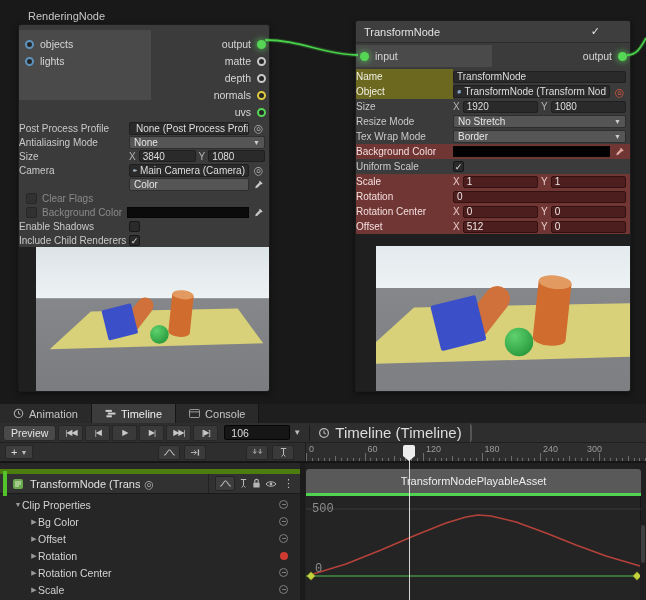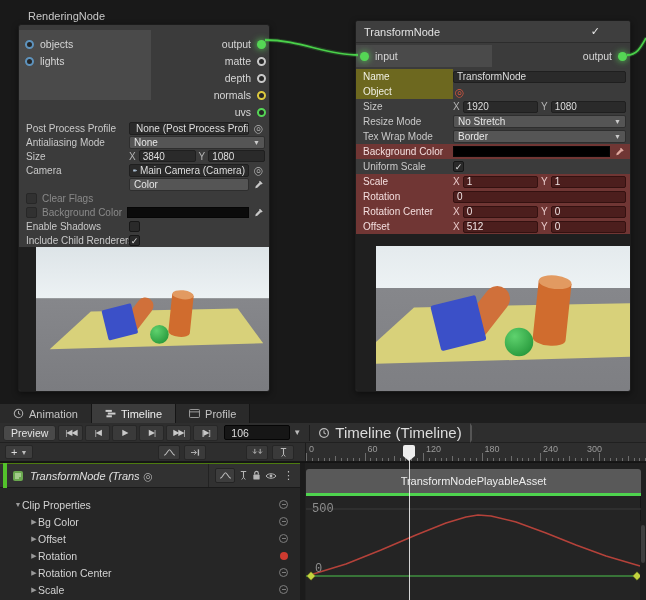--- a/index.html
+++ b/index.html
@@ -21,21 +21,21 @@
   .iport { left:6px; } .oport { right:3px; }
   .plabel { font-size:10.5px; color:#d6d6d6; }
   .port { width:9px; height:9px; border-radius:50%; flex:none; }
   .port.ring { border:2px solid var(--c); background:#262626; }
   .port.fill { background:var(--c); box-shadow:0 0 6px 1px rgba(90,225,90,.6); }
   .c-blue { --c:#5e93bd; } .c-green { --c:#55d655; } .c-white { --c:#c9c9c9; } .c-yellow { --c:#ddc93e; }
 
   
   .props .row { display:flex; align-items:center; height:14px; }
   .tnode .props .row { height:15px; }
-  .lbl { flex:none; padding-left:7px; color:#c9c9c9; overflow:hidden; white-space:nowrap; }
+  .lbl { flex:none; color:#c9c9c9; overflow:hidden; white-space:nowrap; }
   .rnode .lbl { width:110px; } .tnode .lbl { width:97px; }
   .lbl.dim { color:#8a8a8a; }
   .lbl.olive { background:#6d681f; color:#f0f0e4; height:100%; line-height:15px; }
   .row.red { background:#703634; } .row.red .lbl { color:#f3dede; }
   .val { flex:1; display:flex; align-items:center; gap:3px; padding-right:4px; min-width:0; }
   .fld { height:12px; background:#2a2a2a; border:1px solid #1f1f1f; border-radius:2px; color:#ddd;
          display:flex; align-items:center; padding:0 3px; flex:1; min-width:0; overflow:hidden; white-space:nowrap; }
   .row.red .fld { background:#4c1e1d; border-color:#341110; color:#f0e4e4; }
   .axis { color:#b4b4b4; flex:none; }
   .row.red .axis { color:#e8caca; }
@@ -96,22 +96,22 @@
   .addbtn .arr { font-size:7px; color:#bbb; }
   .minibtn { position:absolute; top:2px; width:22px; height:15px; display:flex; align-items:center; justify-content:center;
              background:#3a3a3a; border:1px solid #262626; border-radius:2px; }
   .ruler { position:absolute; left:305px; right:0; top:0; bottom:0; border-left:1px solid #1c1c1c; overflow:hidden; }
   .ticklabel { position:absolute; top:1px; font-size:9px; color:#9b9b9b; }
   .tickmark { position:absolute; bottom:0; width:1px; background:#6d6d6d; }
 
   .tracks { position:absolute; left:0; top:58px; right:0; bottom:0; background:#242424; border-top:1px solid #141414; }
   .tleft { position:absolute; left:0; top:0; width:300px; height:100%; background:#262626; }
   .tdivider { position:absolute; left:300px; top:0; width:5px; height:100%; background:#1b1b1b; }
-  .trackhead { position:absolute; left:0; top:0; width:100%; height:25px; background:#313131;
-               border-top:1px solid #4d7c0f; border-bottom:1px solid #1a1a1a; display:flex; align-items:center;font-style:italic; }
+  .trackhead { position:absolute; left:0; top:6px; width:100%; height:25px; background:#313131;
+               border-top:5px solid #4d7c0f; border-bottom:1px solid #1a1a1a; display:flex; align-items:center; }
   .trackbar { width:4px; height:25px; background:#53c22b; margin-left:3px; flex:none; }
   .tname { margin-left:6px; color:#e0e0e0; font-size:11px; white-space:nowrap; overflow:hidden; max-width:118px; }
   .hicons { margin-left:auto; display:flex; align-items:center; gap:4px; padding-right:4px; border-left:1px solid #222;
             height:100%; padding-left:6px; }
   .curvebox { width:20px; height:15px; background:#3d3d3d; border:1px solid #242424; border-radius:2px;
               display:flex; align-items:center; justify-content:center; }
   .kebab { color:#bdbdbd; font-size:11px; padding:0 2px; }
   .prows { position:absolute; left:0; top:33px; width:100%; }
   .prow { height:17px; display:flex; align-items:center; color:#d2d2d2; font-size:10.5px; }
   .prow .fold { width:8px; font-size:7px; color:#9a9a9a; flex:none; text-align:center; }
@@ -333,20 +333,28 @@
         <div class="props">
           <div class="row">
             <span class="lbl olive">Name</span>
             <span class="val">
                 <span class="fld">TransformNode</span>
               </span>
           </div>
           <div class="row">
             <span class="lbl olive">Object</span>
             <span class="val">
+              <span class="obj">
+                <svg width="10" height="10" viewBox="0 0 12 12">
+                    <rect x="1.5" y="3.5" width="6.5" height="6.5" fill="#8fa8c8"></rect>
+                    <path d="M1.5,3.5 L4.5,1 H11 L8,3.5 Z" fill="#a9bcd6"></path>
+                    <path d="M8,10 L11,7.5 V1 L8,3.5 Z" fill="#6f88a8"></path>
+                  </svg>
+                <span>TransformNode (Transform Nod</span>
+              </span>
               <span class="tgt redtgt">◎</span>
             </span>
           </div>
           <div class="row">
             <span class="lbl">Size</span>
             <span class="val">
               <span class="axis">X</span>
               <span class="fld">1920</span>
               <span class="axis">Y</span>
               <span class="fld">1080</span>
@@ -448,21 +456,21 @@
             <rect x="3" y="4" width="8.5" height="2.2" fill="#cfcfcf"></rect>
             <rect x="1.5" y="7" width="6" height="2.2" fill="#cfcfcf"></rect>
           </svg>
         <span>Timeline</span>
       </div>
       <div class="tab">
         <svg width="11" height="9" viewBox="0 0 12 10">
             <rect x="0.5" y="0.5" width="11" height="9" rx="1" fill="none" stroke="#aaa"></rect>
             <path d="M0.5,3.2 H11.5" stroke="#aaa"></path>
           </svg>
-        <span>Profile</span>
+        <span>Console</span>
       </div>
     </div>
 
     <div class="toolbar">
       <span class="btn" style="margin-left:3px">Preview</span>
       <span class="tbtn">|◀◀</span>
       <span class="tbtn">|◀</span>
       <span class="tbtn">▶</span>
       <span class="tbtn">▶|</span>
       <span class="tbtn">▶▶|</span>

